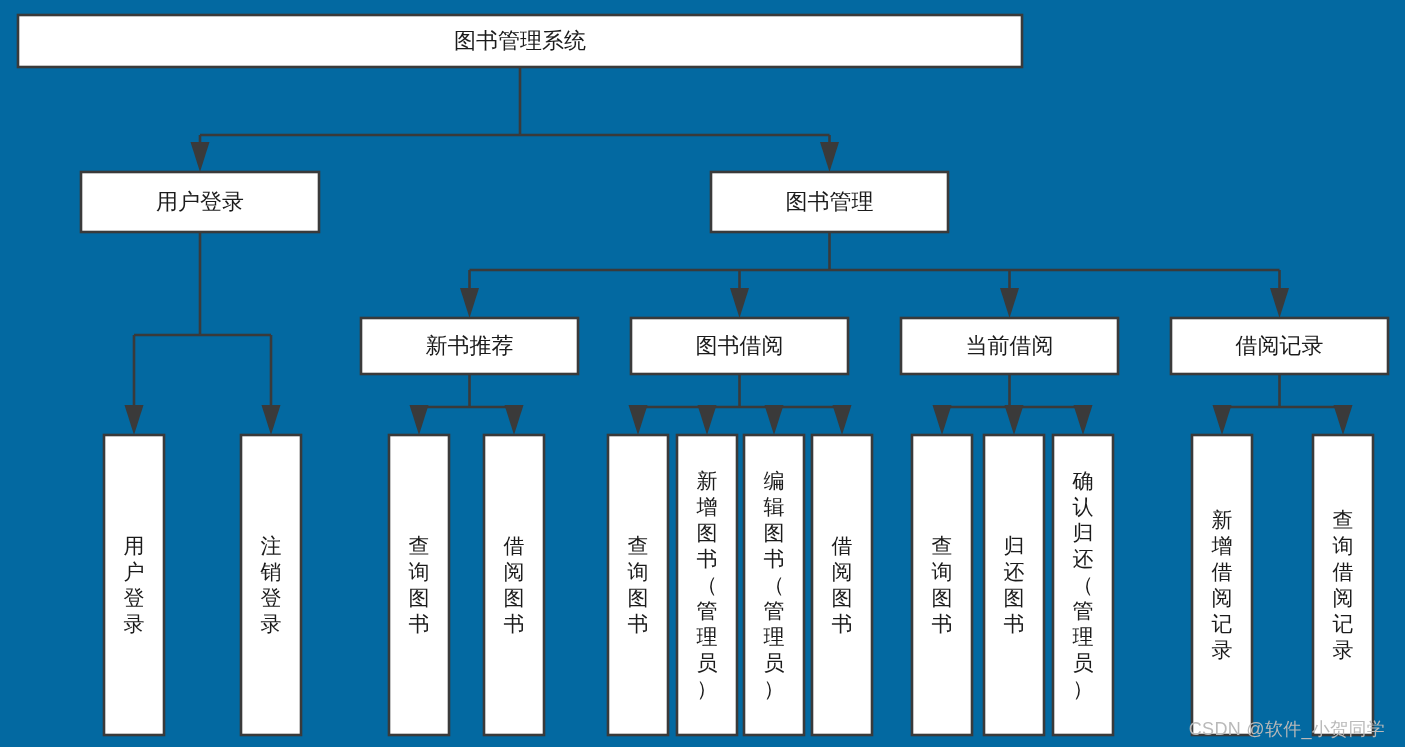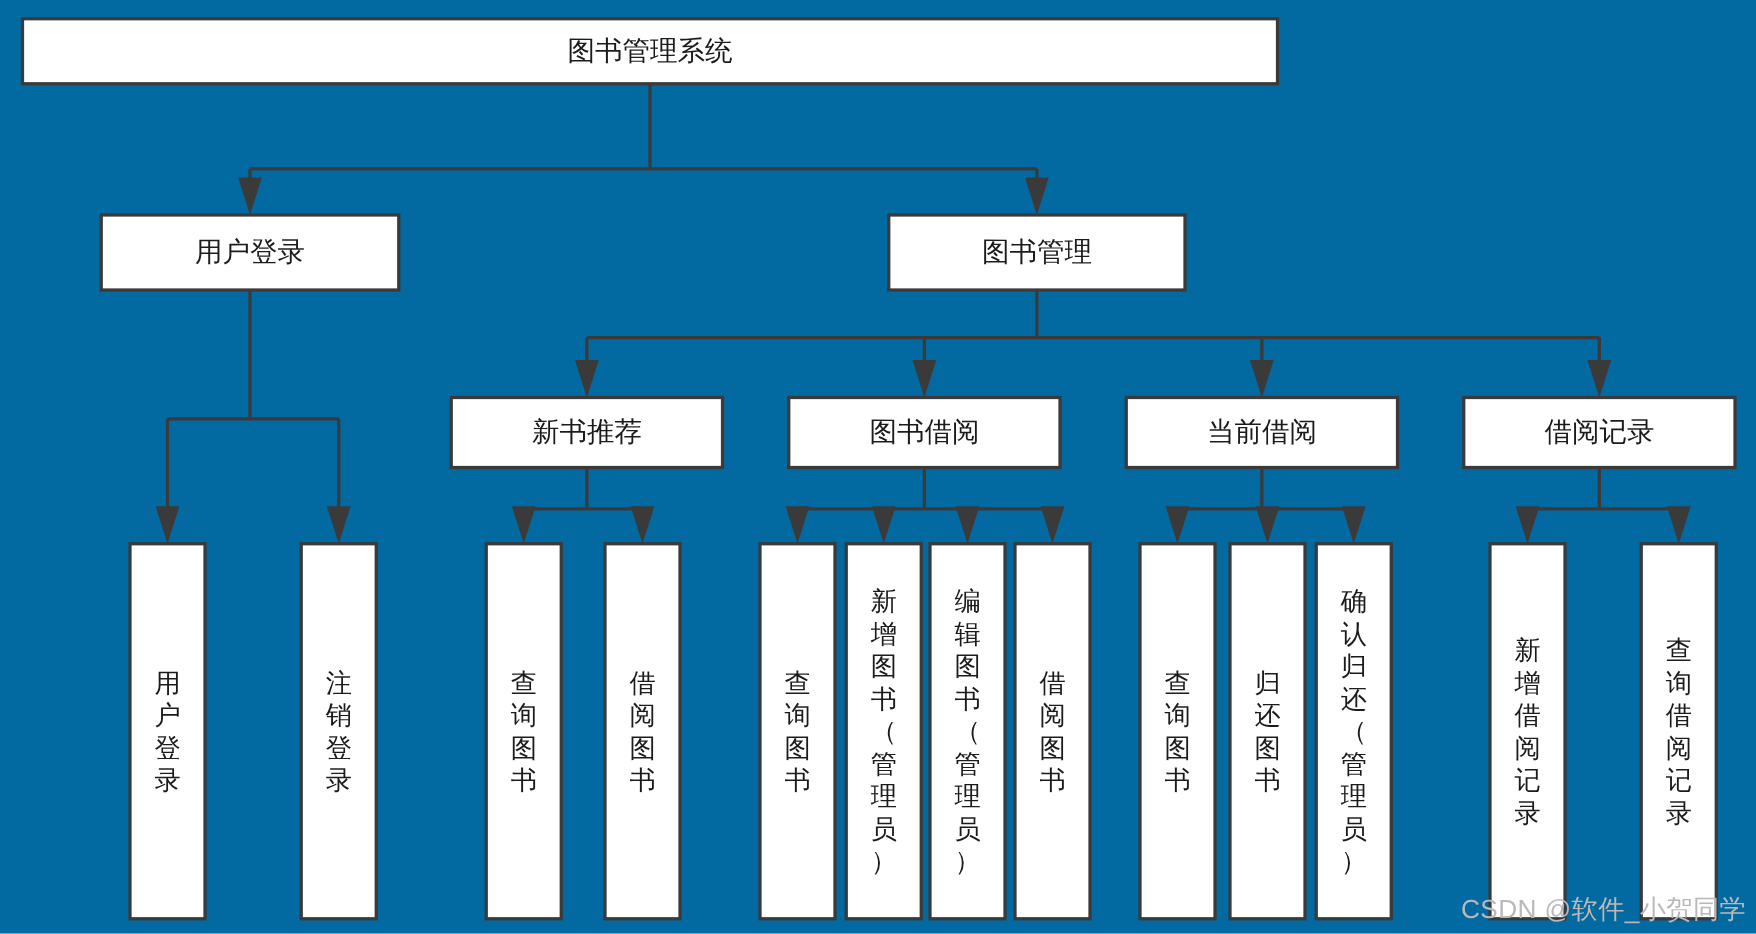--- a/index.html
+++ b/index.html
@@ -47,24 +47,24 @@
     dominant-baseline: middle;
   }
   .node-label-vertical {
     fill: #1b1b1b;
     font-family: "Liberation Sans", "DejaVu Sans", sans-serif;
     font-size: 21px;
     text-anchor: middle;
   }
   .watermark {
     position: absolute;
-    right: 8px;
+    right: 20px;
     bottom: 6px;
     color: #b9b9b9;
-    font-size: 21px;
+    font-size: 18px;
     font-family: "Liberation Sans", "DejaVu Sans", sans-serif;
     letter-spacing: 0.3px;
     white-space: nowrap;
     pointer-events: none;
   }
 </style>
 </head>
 <body>
 
 <div id="diagram-root">

